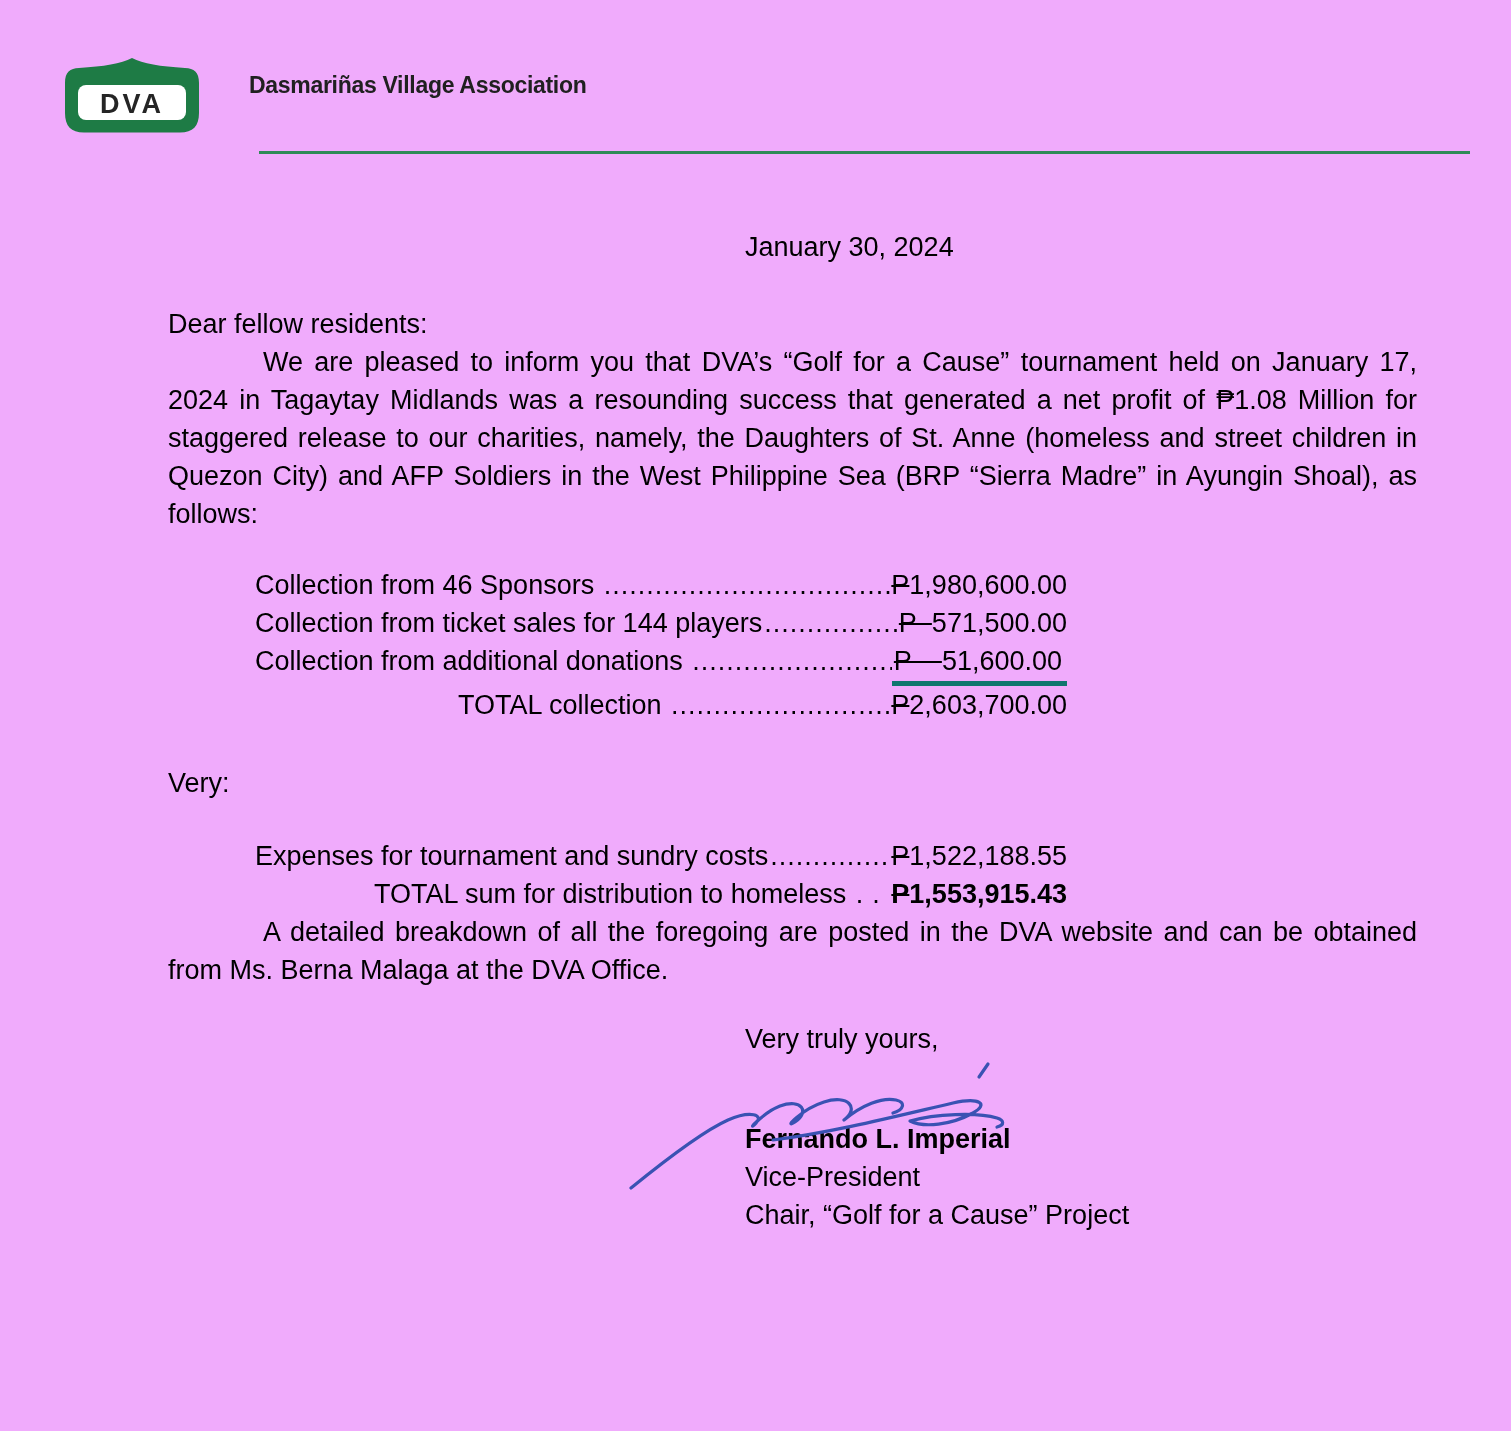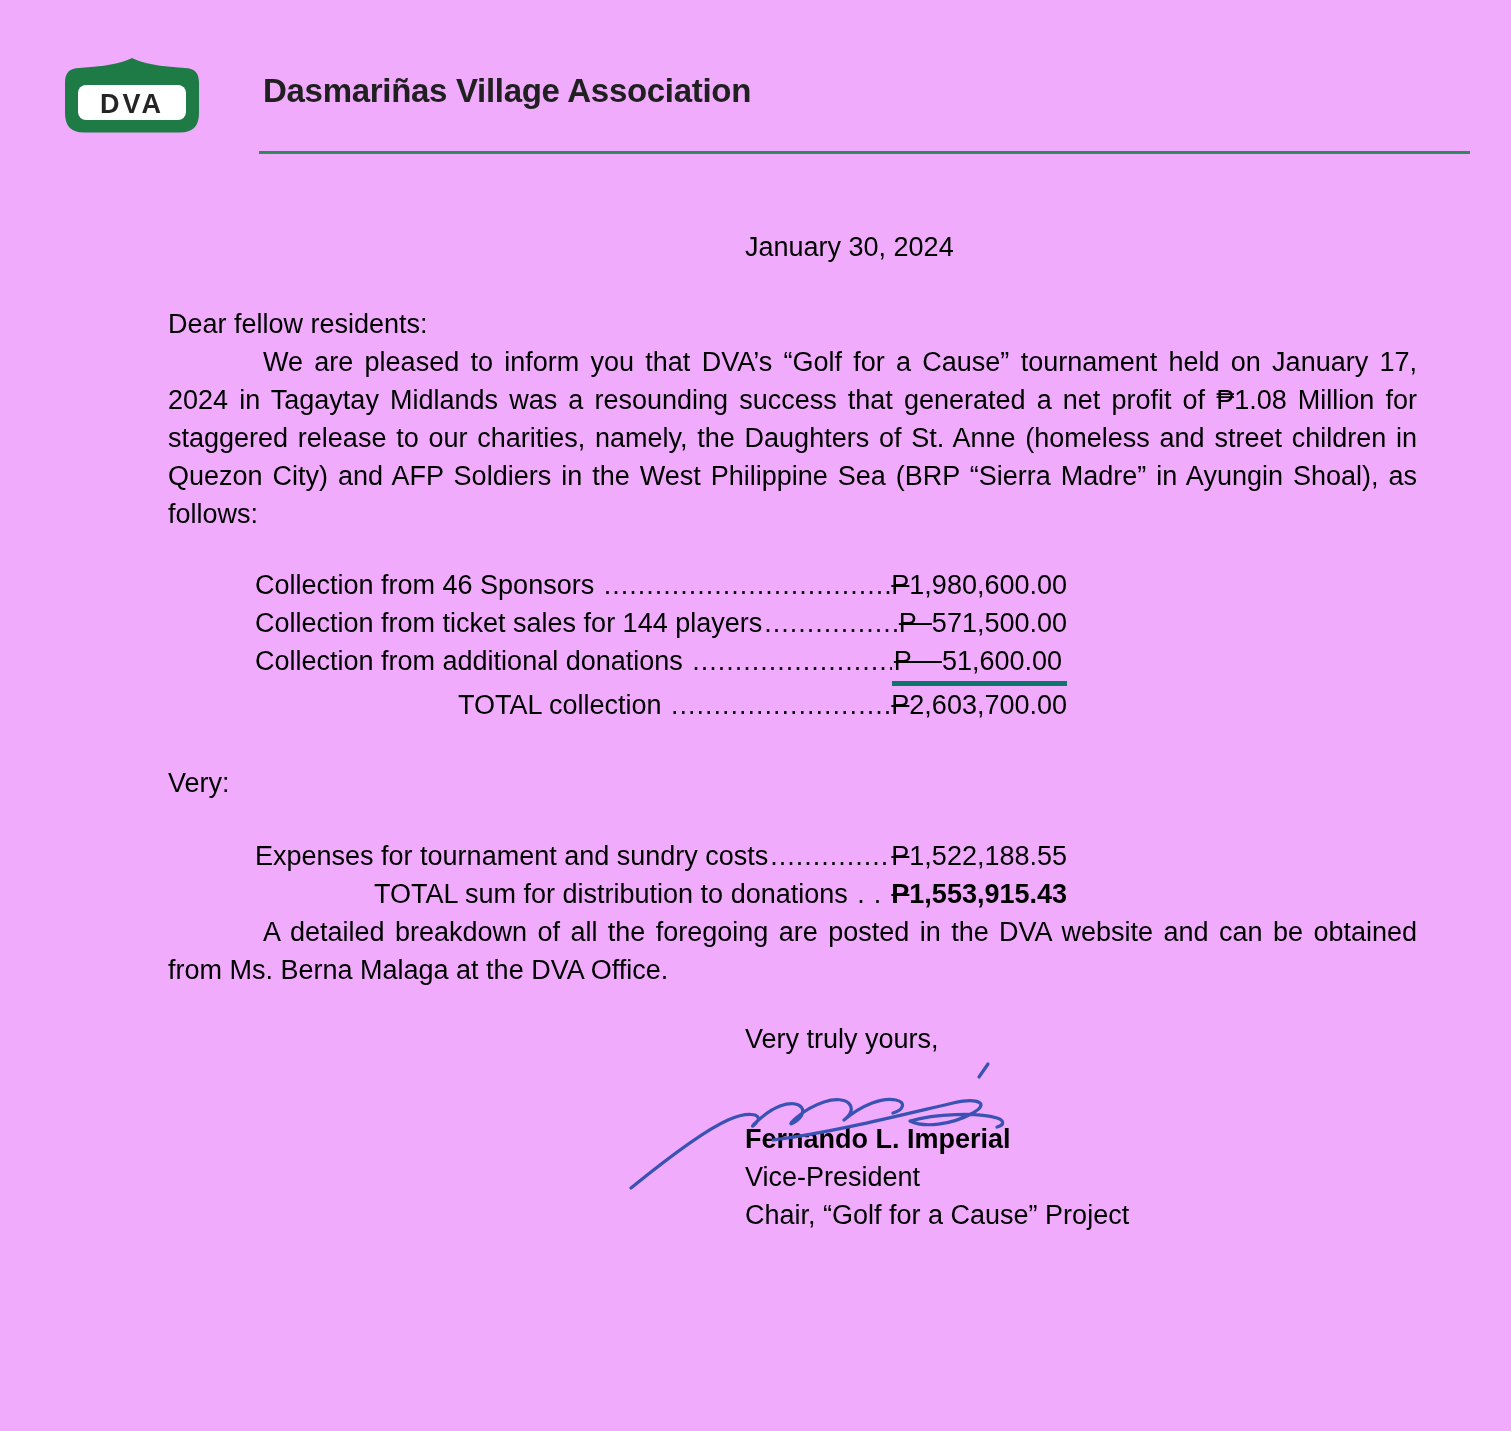--- a/index.html
+++ b/index.html
@@ -4,22 +4,22 @@
 <style>
   html,body{margin:0;padding:0;background:#ffffff;}
   .page{
     position:relative;width:1511px;height:1431px;background:#f0abfc;
     font-family:"Liberation Sans","DejaVu Sans",sans-serif;color:#000;overflow:hidden;
   }
   
   .letterhead{position:relative;height:160px;}
   .logo{position:absolute;left:57px;top:55px;width:150px;height:84px;}
   .org-title{
-    position:absolute;left:263px;top:72px;margin:0;
-    font-size:33px;font-weight:700;color:#202020;letter-spacing:-0.3px;
+    position:absolute;left:249px;top:72px;margin:0;
+    font-size:23px;font-weight:700;color:#202020;letter-spacing:-0.3px;
   }
   .rule{position:absolute;left:259px;top:151px;width:1211px;height:3px;background:#2e8a57;}
   
   .letter-body{margin:0 94px 0 168px;font-size:27px;line-height:38px;}
   .date-line{margin-top:68px;padding-left:577px;}
   .salutation{margin-top:39px;}
   p.para{margin:0;text-align:justify;text-indent:95px;}
   .p1{margin-top:32px;}
   .p2{margin-top:39px;}
   .p3{margin-top:34px;}
@@ -97,21 +97,21 @@
 
     <div class="less">Very:</div>
 
     <section class="fin fin-deductions">
       <div class="finrow">
         <span class="flabel">Expenses for tournament and sundry costs</span>
         <span class="dots">........................................................................................................................</span>
         <span class="amt"><span class="strike">P</span><span>1,522,188.55</span></span>
       </div>
       <div class="finrow">
-        <span class="flabel ind-119">TOTAL sum for distribution to donations </span>
+        <span class="flabel ind-119">TOTAL sum for distribution to homeless </span>
         <span class="dots sparse">........................................................................................................................</span>
         <span class="amt bold"><span class="strike">P</span><span>1,553,915.43</span></span>
       </div>
     </section>
 
     <p class="para p2">A detailed breakdown of all the foregoing are posted in the DVA website and can be obtained from Ms. Berna Malaga at the DVA Office.</p>
 
 
     <div class="closing">Very truly yours,</div>
 

